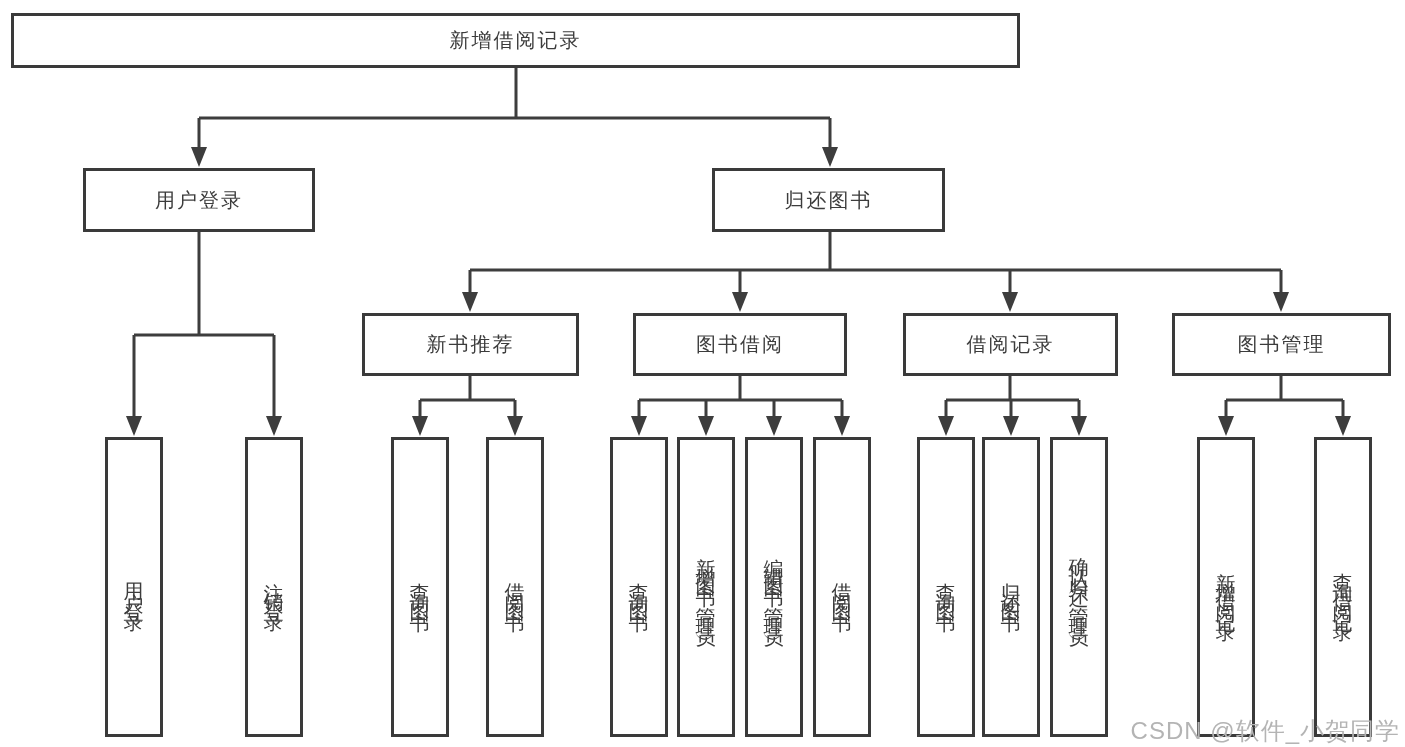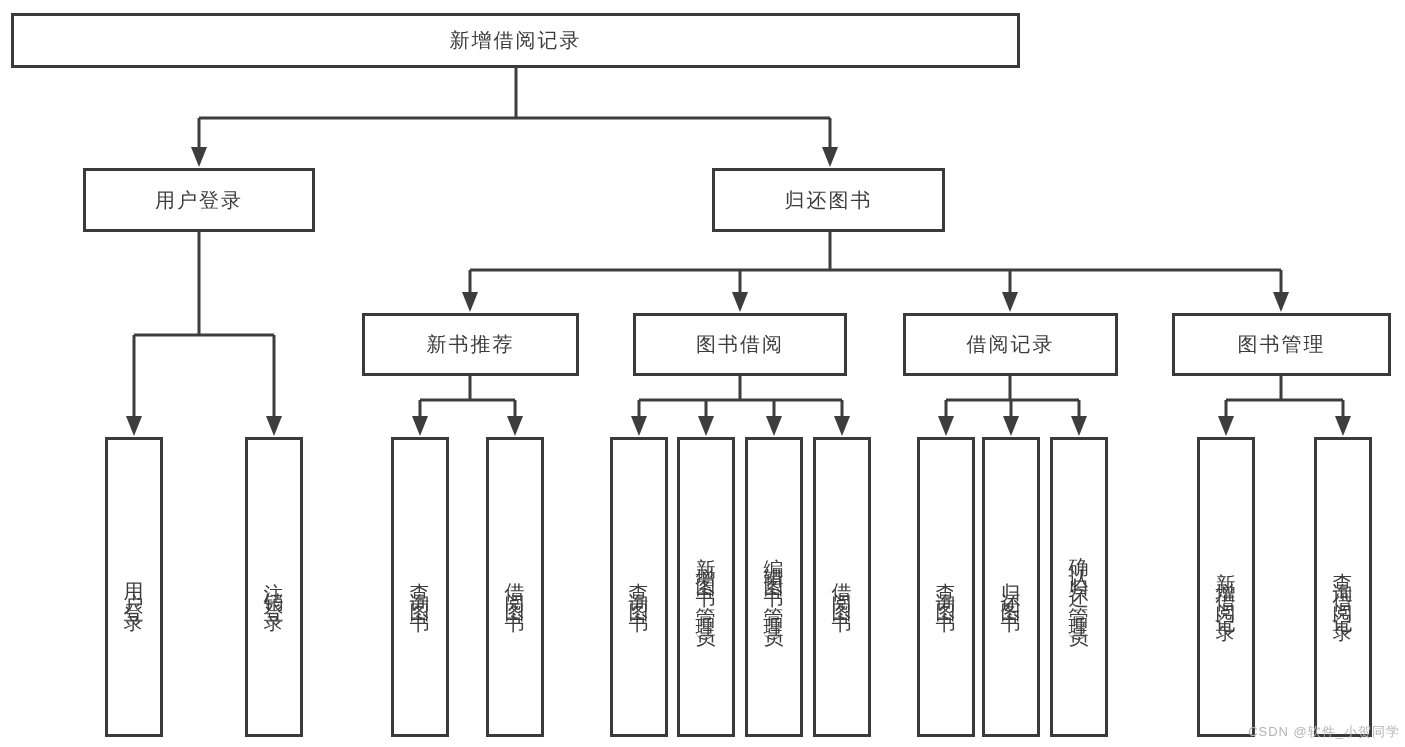--- a/index.html
+++ b/index.html
@@ -32,24 +32,24 @@
   }
   .node.v {
     writing-mode: vertical-rl;
     letter-spacing: 10px;
     line-height: 1;
     font-size: 20px;
   }
   .watermark {
     position: absolute;
     right: 5px;
-    bottom: 6px;
+    bottom: 0;
     z-index: 2;
     color: #b4b4b4;
-    font-size: 13px;
+    font-size: 24px;
     letter-spacing: 1px;
     white-space: nowrap;
   }
 </style>
 </head>
 <body>
 
 <div id="stage">
 
   <svg class="wires" width="1405" height="747" viewBox="0 0 1405 747">

